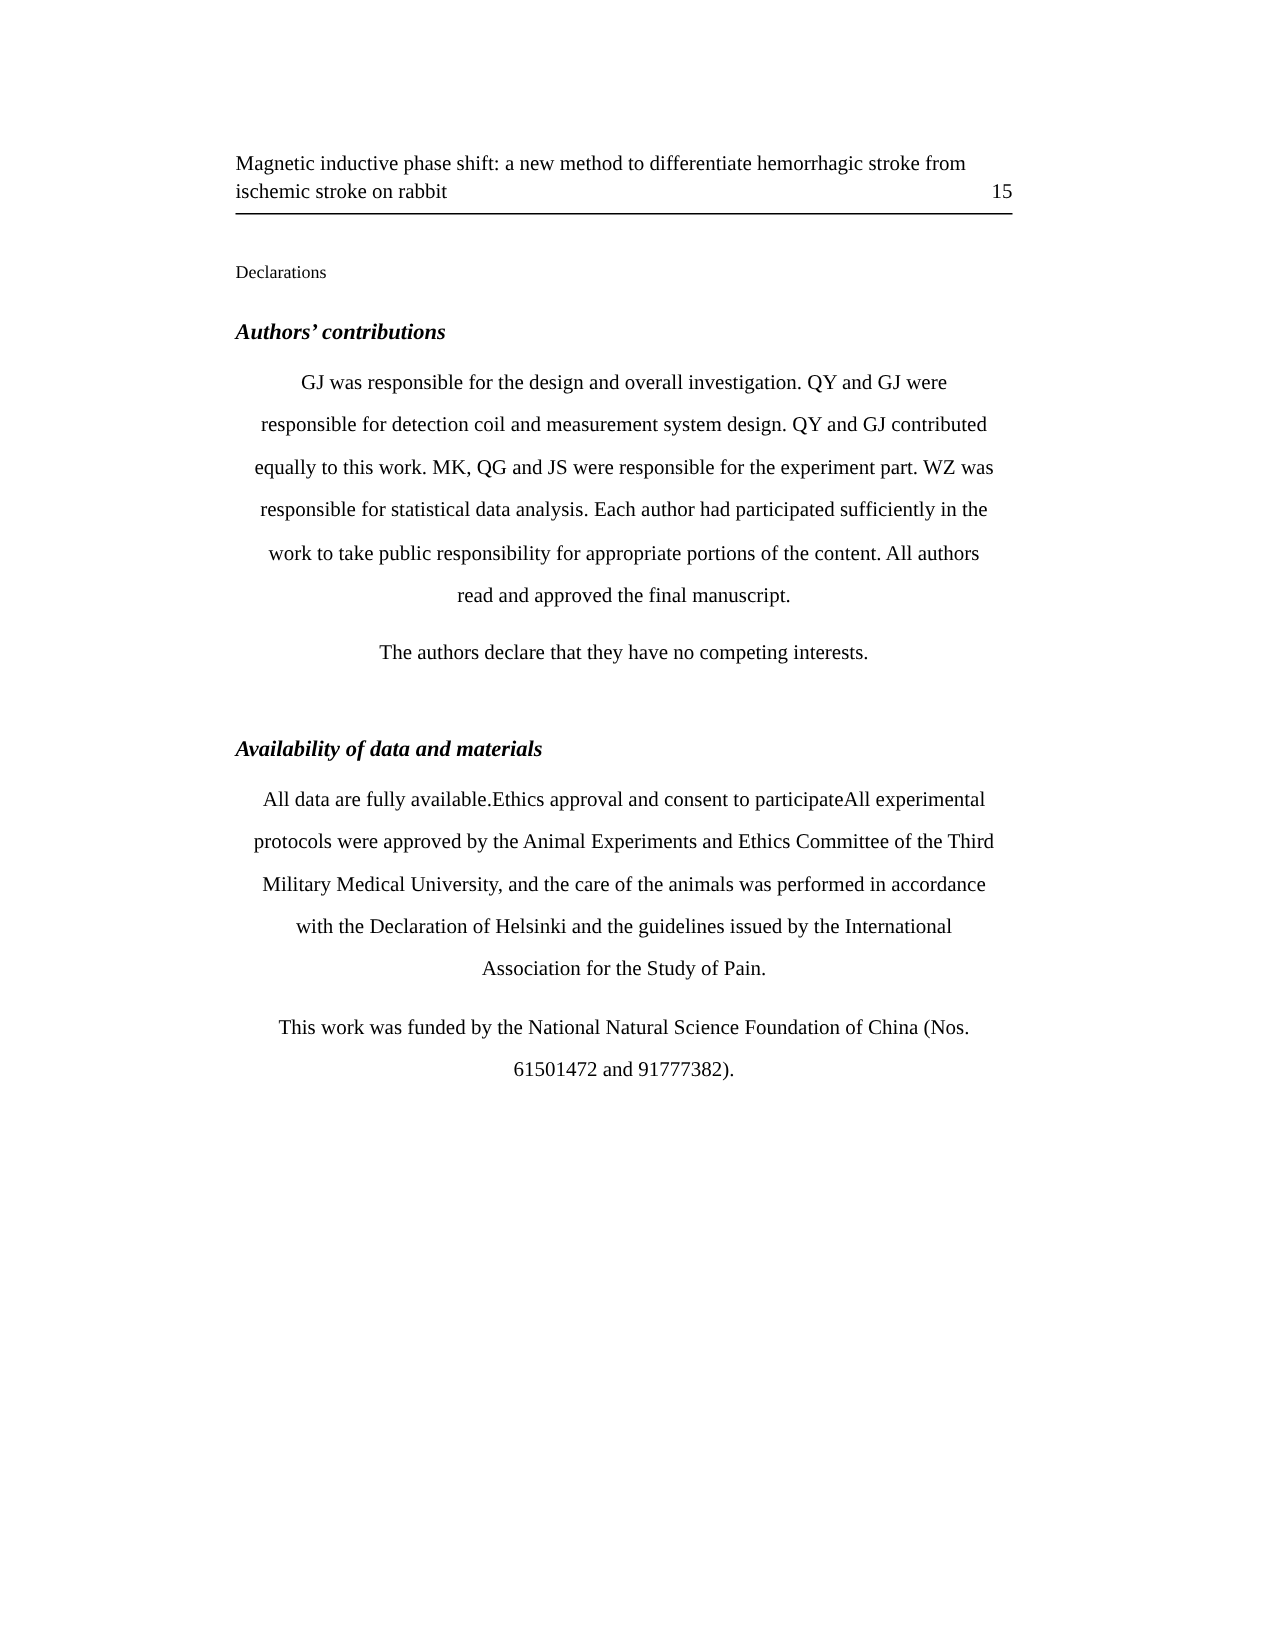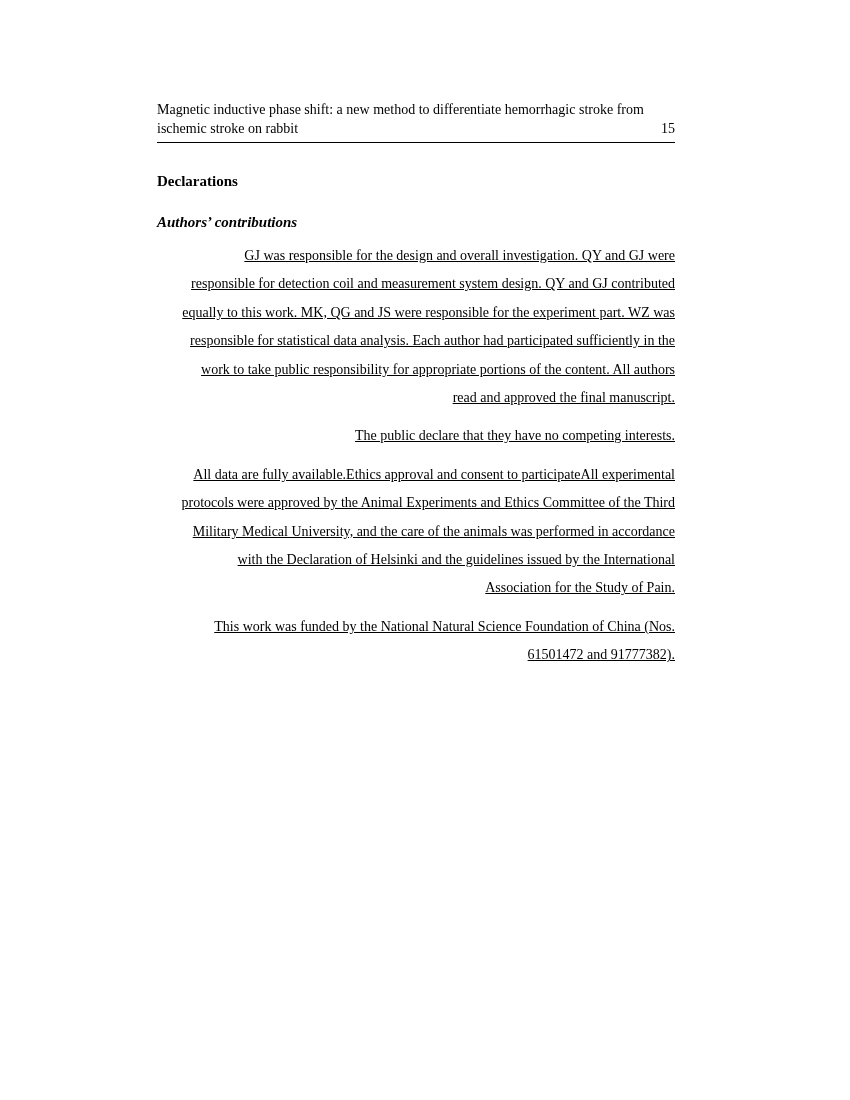--- a/index.html
+++ b/index.html
@@ -26,43 +26,42 @@
     padding-bottom: 4px;
     border-bottom: 1.5px solid #000000;
   }
   .header-line2 {
     display: flex;
     justify-content: space-between;
     align-items: baseline;
     gap: 40px;
   }
   .main-heading {
-    font-size: 15px;
-    font-weight: bold;
+    font-size: 12px;
+    font-weight: normal;
     font-style: normal;
     line-height: 20px;
     margin: 28px 0 0 0;
   }
   .subheading {
     font-size: 15px;
     font-weight: bold;
     font-style: italic;
     line-height: 20px;
     margin: 39px 0 0 0;
   }
   .doc-section.first .subheading {
     margin-top: 21px;
   }
   .body-text {
     font-size: 14px;
     line-height: 28.4px;
     margin: 10px 0 0 0;
     white-space: pre-line;
-    text-align: right;
-    text-decoration: underline;
+    text-align: center;
   }
 </style>
 </head>
 <body>
 
 <div class="page">
 
   <header class="page-header">
     <div class="header-line">Magnetic inductive phase shift: a new method to differentiate hemorrhagic stroke from</div>
     <div class="header-line header-line2">
@@ -77,24 +76,25 @@
     <h3 class="subheading">Authors’ contributions</h3>
     <p class="body-text">GJ was responsible for the design and overall investigation. QY and GJ were
 responsible for detection coil and measurement system design. QY and GJ contributed
 equally to this work. MK, QG and JS were responsible for the experiment part. WZ was
 responsible for statistical data analysis. Each author had participated sufficiently in the
 work to take public responsibility for appropriate portions of the content. All authors
 read and approved the final manuscript.</p>
   </section>
 
   <section class="doc-section">
-    <p class="body-text">The public declare that they have no competing interests.</p>
+    <p class="body-text">The authors declare that they have no competing interests.</p>
   </section>
 
   <section class="doc-section">
+    <h3 class="subheading">Availability of data and materials</h3>
     <p class="body-text">All data are fully available.Ethics approval and consent to participateAll experimental
 protocols were approved by the Animal Experiments and Ethics Committee of the Third
 Military Medical University, and the care of the animals was performed in accordance
 with the Declaration of Helsinki and the guidelines issued by the International
 Association for the Study of Pain.</p>
   </section>
 
   <section class="doc-section">
     <p class="body-text">This work was funded by the National Natural Science Foundation of China (Nos.
 61501472 and 91777382).</p>

